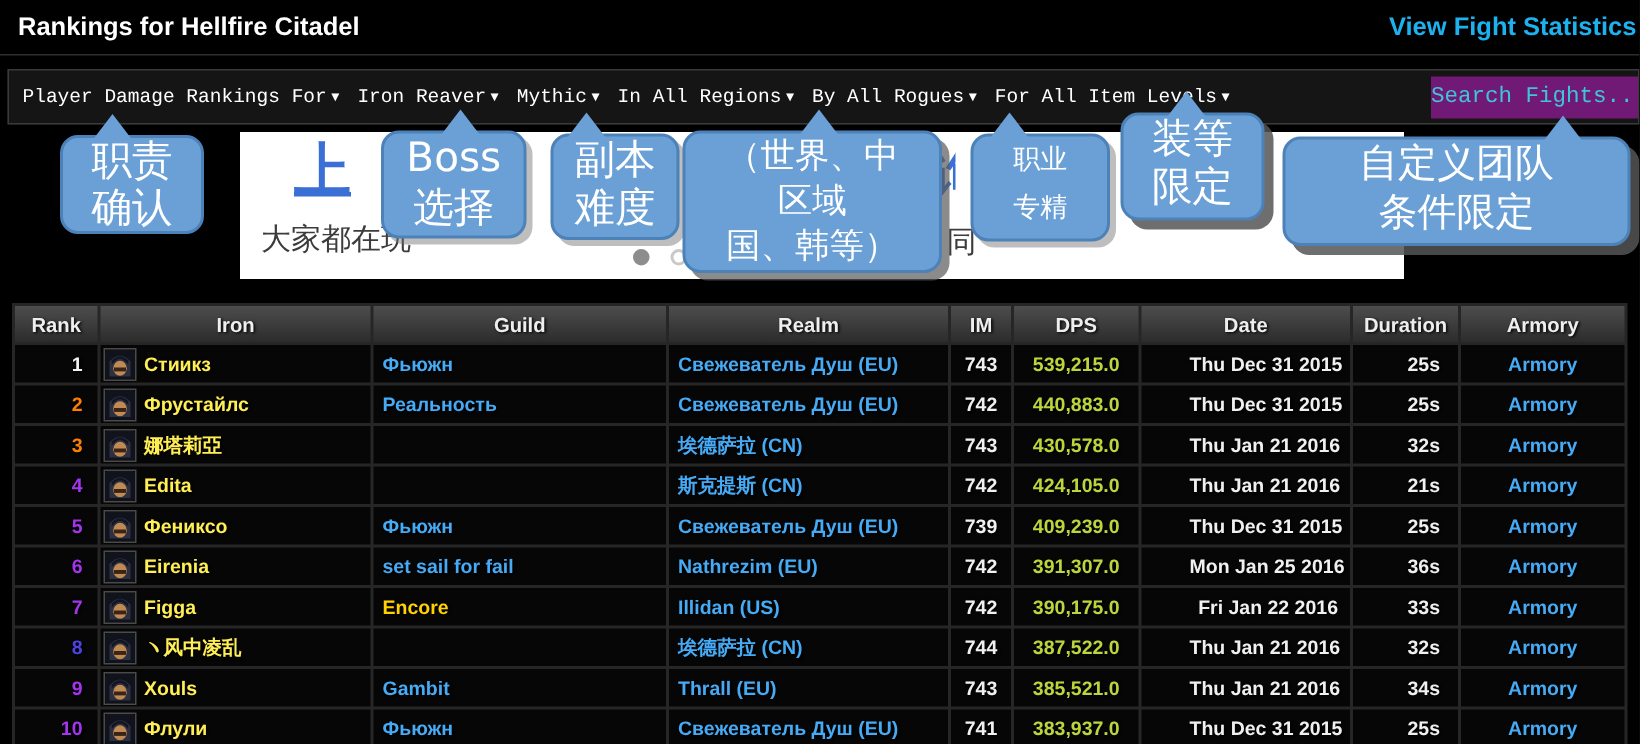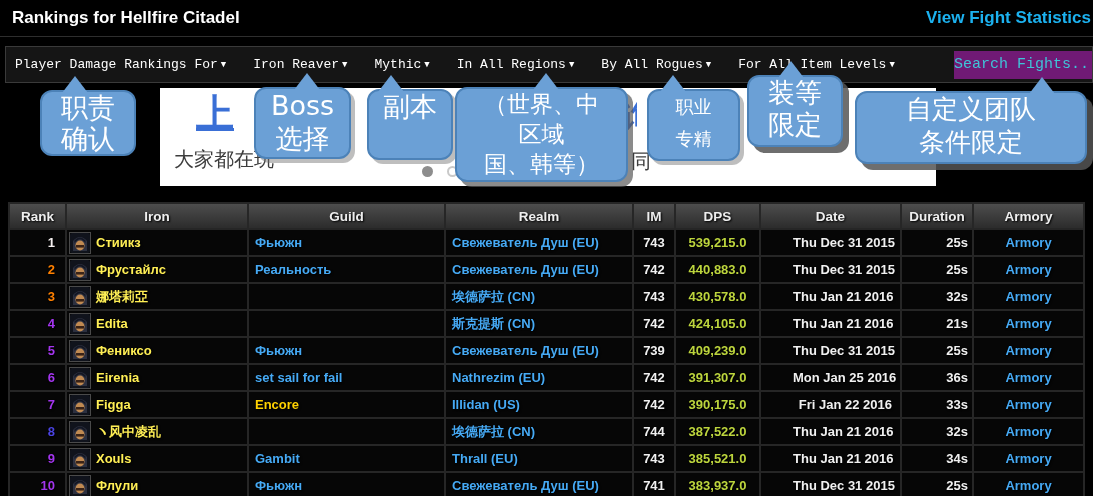--- a/index.html
+++ b/index.html
@@ -9,21 +9,21 @@
   
   .titlebar { position:absolute; left:0; top:0; width:1093px; height:37px;
     display:flex; justify-content:space-between; align-items:center;
     padding:0 2px 0 12px; border-bottom:1px solid #2e2e2e; }
   .page-title { color:#fff; font-size:17px; font-weight:bold; }
   .stats-link { color:#1cb2f0; font-size:17px; font-weight:bold; cursor:pointer; }
 
   
   .filterbar { position:absolute; left:5px; top:46px; width:1088px; height:37px;
     background:#151515; border:1px solid #3a3a3a; display:flex; align-items:center;
-    gap:27px; padding-left:9px; font-family:"Liberation Mono", monospace;
+    gap:12px; padding-left:9px; font-family:"Liberation Mono", monospace;
     font-size:13px; color:#fff; }
   .filter-item { white-space:nowrap; cursor:pointer; }
   .filter-item .arr { font-size:9px; vertical-align:1px; padding-left:3px; }
   .search-box { margin-left:auto; width:138px; height:28px; background:#701a75;
     border:none; color:#3fc4d8; text-align:center; font-family:"Liberation Mono", monospace;
     font-size:15px; outline:none; }
   .search-box::placeholder { color:#3fc4d8; opacity:1; }
 
   
   .banner { position:absolute; left:160px; top:88px; width:776px; height:98px;
@@ -78,21 +78,21 @@
   td.rank { text-align:right; padding-right:10px; }
   td.name { padding-left:3px; }
   .namewrap { display:flex; align-items:center; gap:6px; }
   .avatar { width:20px; height:20px; flex:0 0 20px; outline:1px solid #4a4a4a; cursor:pointer; }
   .pname { color:#ffef55; cursor:pointer; }
   td.guild { padding-left:6px; cursor:pointer; }
   td.realm { padding-left:6px; color:#46aaf5; cursor:pointer; }
   td.im  { text-align:center; }
   td.dps { text-align:center; color:#bdd53d; }
   td.date { text-align:right; padding-right:8px;padding-left:32px; }
-  td.dur { text-align:right; padding-right:4px; }
+  td.dur { text-align:right; padding-right:12px; }
   td.armory { text-align:center; color:#46aaf5; cursor:pointer; }
 </style>
 </head>
 <body>
 
 <div class="titlebar">
   <div class="page-title">Rankings for Hellfire Citadel</div>
   <div class="stats-link">View Fight Statistics</div>
 </div>
 
@@ -123,20 +123,21 @@
   <span class="line">确认</span>
 </div>
 <div class="callout c1">
   <div class="ptr"></div>
   <span class="line">Boss</span>
   <span class="line">选择</span>
 </div>
 <div class="callout c2">
   <div class="ptr"></div>
   <span class="line">副本</span>
+  <span class="line">难度</span>
 </div>
 <div class="callout c3">
   <div class="ptr"></div>
   <span class="line">（世界、中</span>
   <span class="line">区域</span>
   <span class="line">国、韩等）</span>
 </div>
 <div class="callout c4">
   <div class="ptr"></div>
   <span class="line">职业</span>

